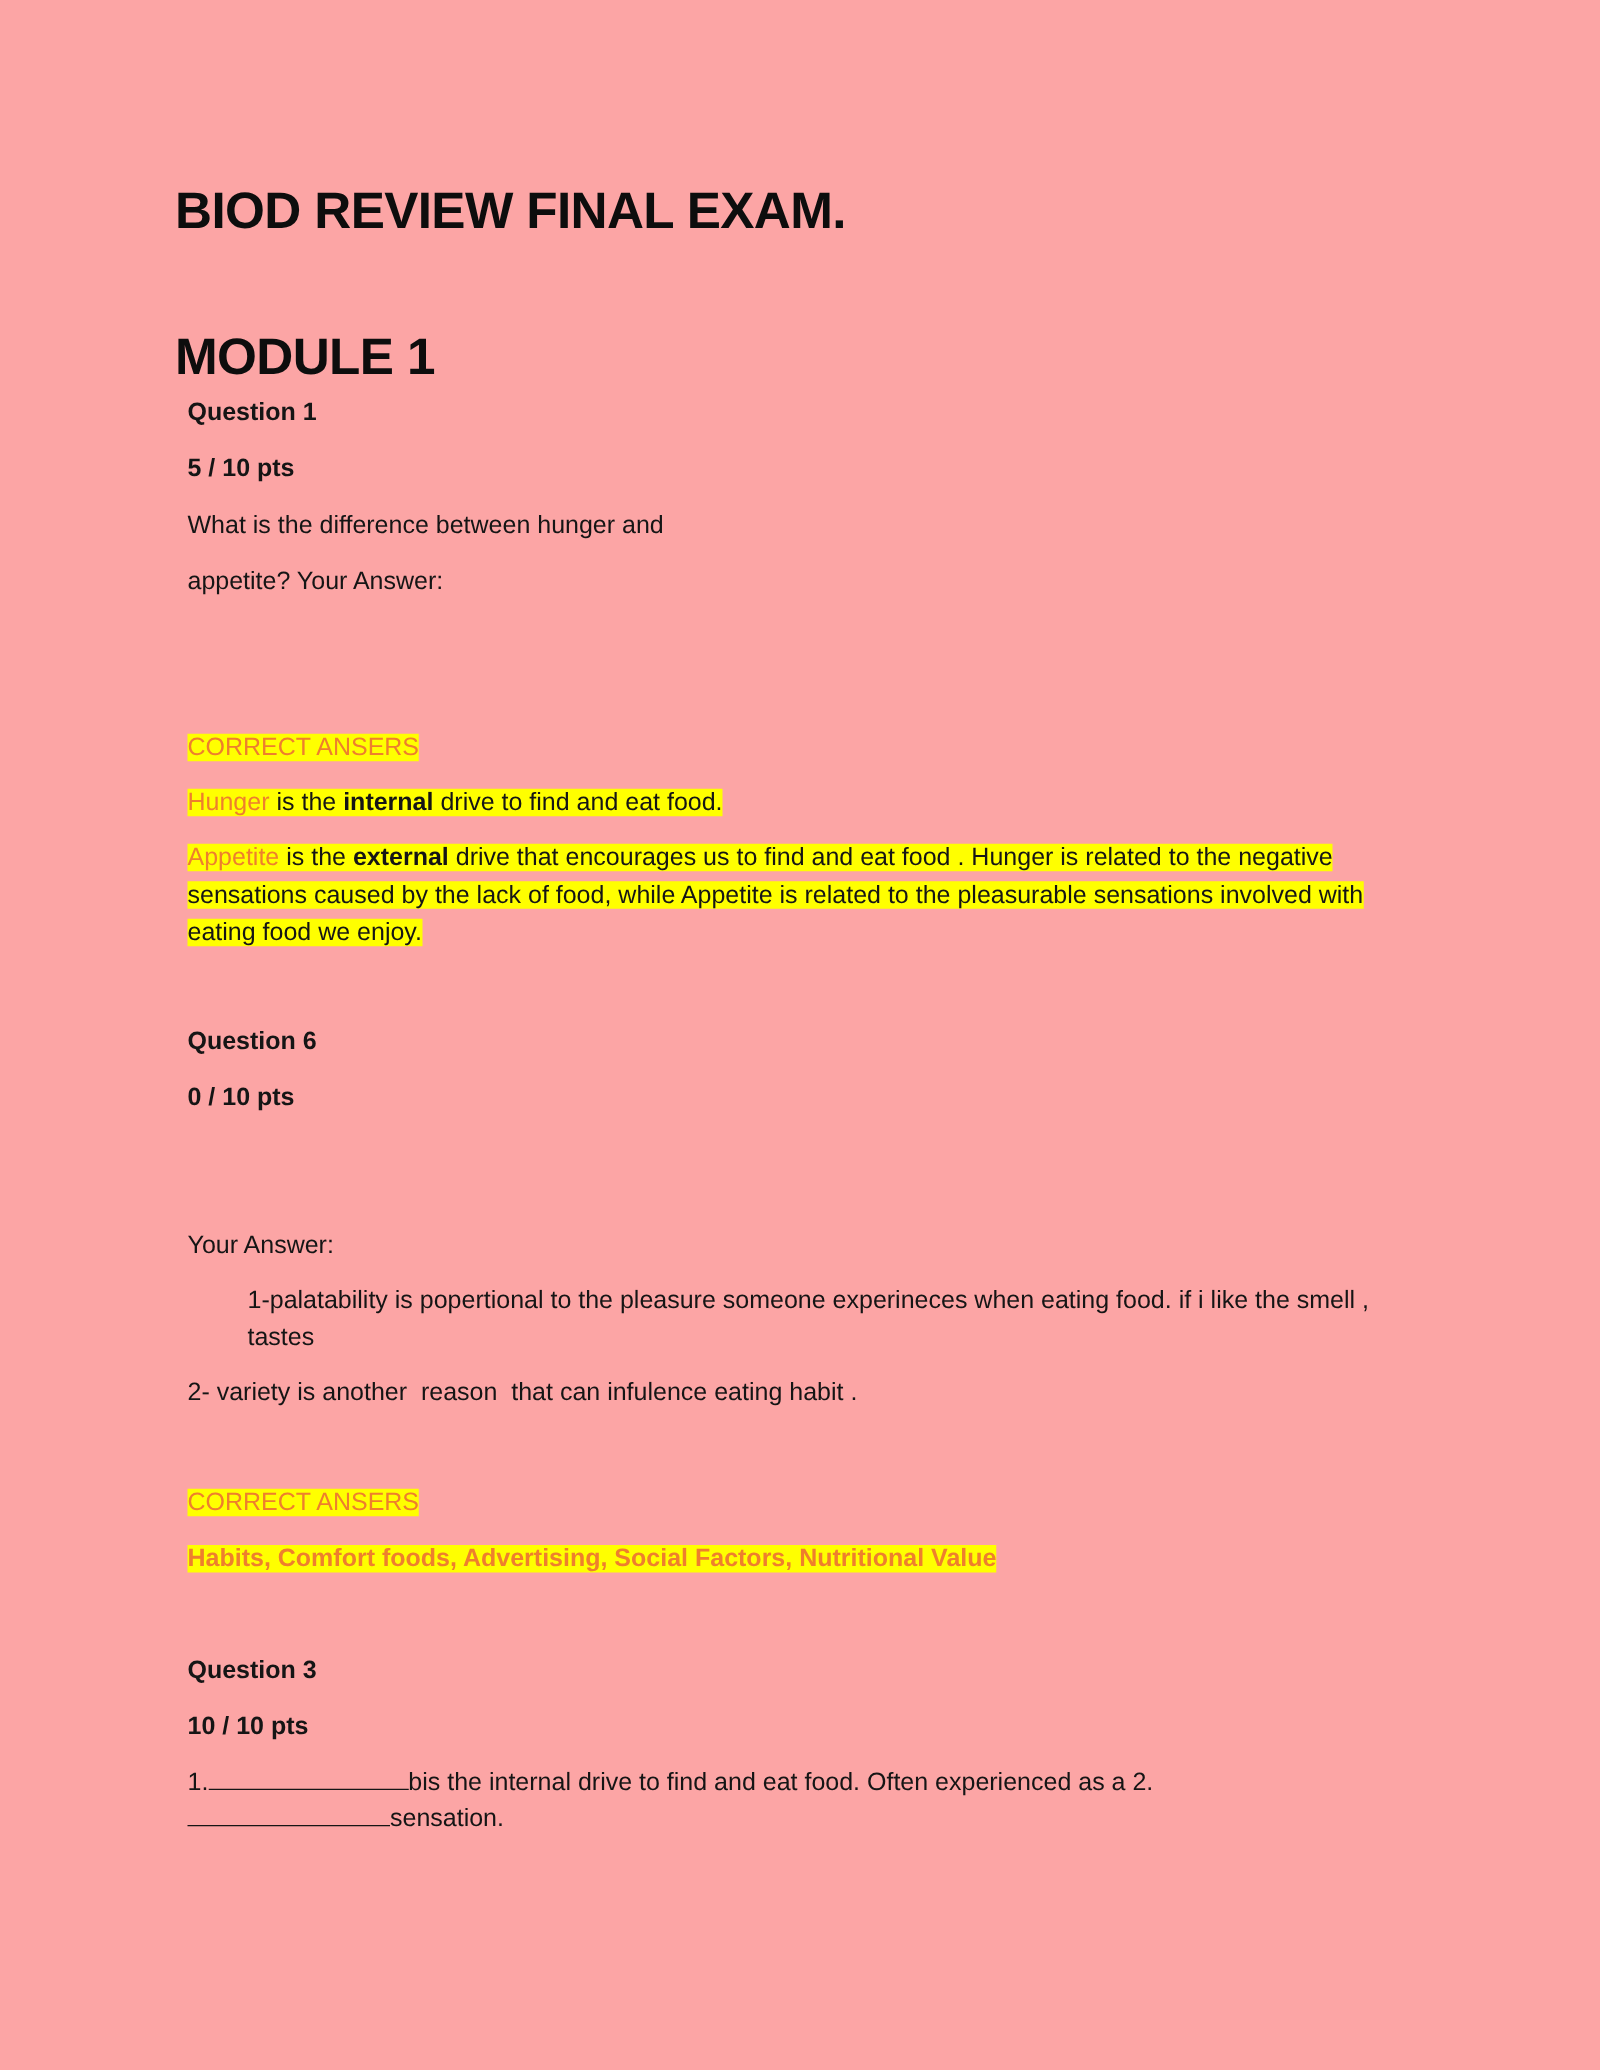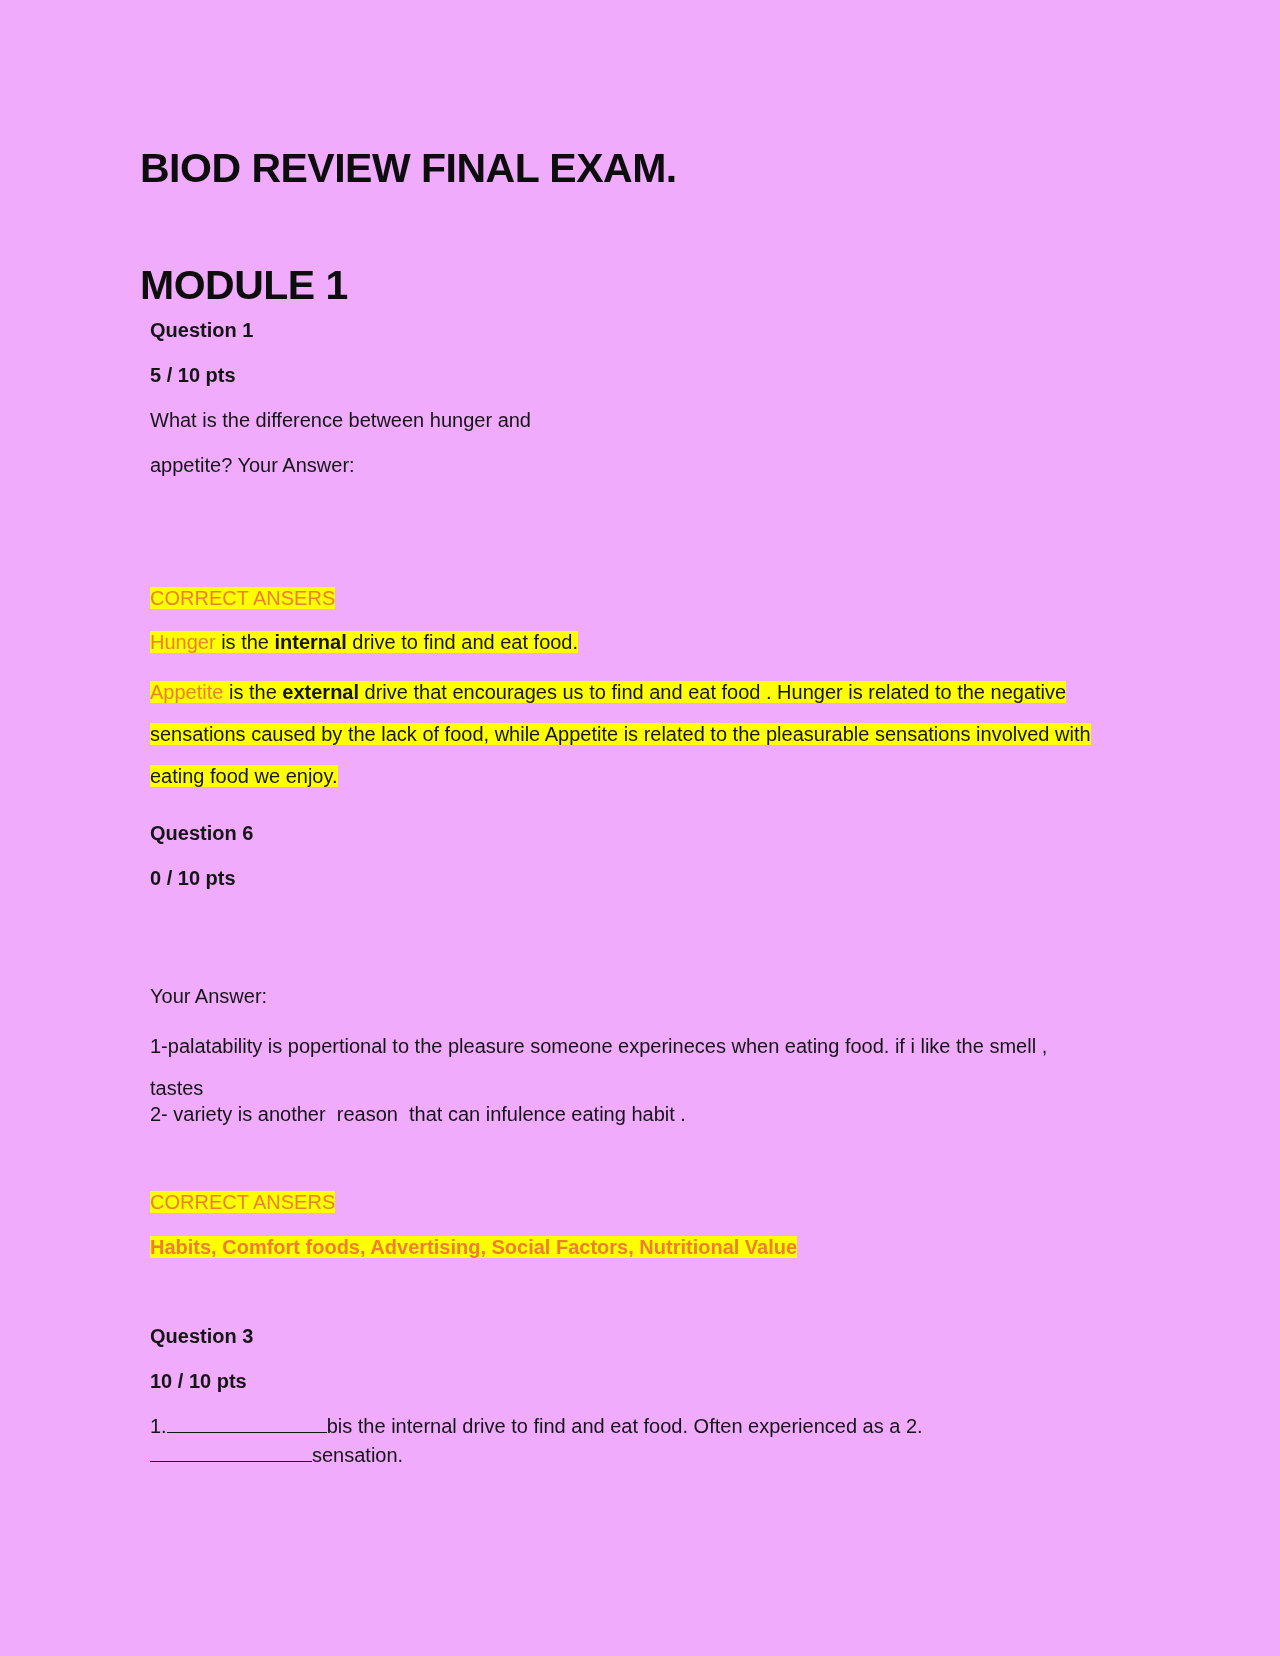--- a/index.html
+++ b/index.html
@@ -12,21 +12,21 @@
       height: 1656px;
       position: relative;
       overflow: hidden;
       font-family: "Liberation Sans", "DejaVu Sans", sans-serif;
       color: #111111;
     }
     .page {
       position: absolute;
       left: 0; top: 0;
       width: 1280px; height: 1656px;
-      background: #f0abfc;
+      background: #fca5a5;
     }
     .h1 {
       position: absolute;
       left: 140px;
       font-size: 41px;
       font-weight: bold;
       letter-spacing: -0.5px;
       color: #0d0d0d;
       white-space: nowrap;
     }
@@ -36,21 +36,21 @@
       font-size: 20px;
       line-height: 30px;
       white-space: nowrap;
       color: #151515;
     }
     .para {
       position: absolute;
       left: 150px;
       width: 980px;
       font-size: 20px;
-      line-height: 42px;
+      line-height: 30px;
       color: #151515;
     }
     .bold { font-weight: bold; }
     .hl { background: #ffff00; }
     .orange { color: #ee7f2d; }
     .orange-bold { color: #ee7f2d; font-weight: bold; margin-top: 40px; }
     .blank {
       display: inline-block;
       border-bottom: 1.5px solid #151515;
       height: 20px;
@@ -75,21 +75,21 @@
   <div class="line" style="top:627px;">
     <span class="hl"><span class="orange">Hunger</span><span style="white-space:pre;"> is the </span><span class="bold">internal</span><span> drive to find and eat food.</span></span>
   </div>
   <div class="para" style="top:671px;">
     <span class="hl"><span class="orange">Appetite</span><span style="white-space:pre;"> is the </span><span class="bold">external</span><span> drive that encourages us to find and eat food . Hunger is related to the negative sensations caused by the lack of food, while Appetite is related to the pleasurable sensations involved with eating food we enjoy.</span></span>
   </div>
 
   <div class="line bold" style="top:818px;">Question 6</div>
   <div class="line bold" style="top:863px;">0 / 10 pts</div>
   <div class="line" style="top:981px;">Your Answer:</div>
-  <div class="para" style="top:1025px; width:940px;">1-palatability is popertional to the pleasure someone experineces when eating food. if i like the smell , tastes</div>
+  <div class="para" style="top:1025px; width:940px;margin-left:48px;">1-palatability is popertional to the pleasure someone experineces when eating food. if i like the smell , tastes</div>
   <div class="line" style="top:1099px; white-space:pre;">2- variety is another  reason  that can infulence eating habit .</div>
   <div class="line" style="top:1187px;">
     <span class="hl orange">CORRECT ANSERS</span>
   </div>
   <div class="line" style="top:1232px;">
     <span class="hl orange-bold">Habits, Comfort foods, Advertising, Social Factors, Nutritional Value</span>
   </div>
 
   <div class="line bold" style="top:1321px;">Question 3</div>
   <div class="line bold" style="top:1366px;">10 / 10 pts</div>

